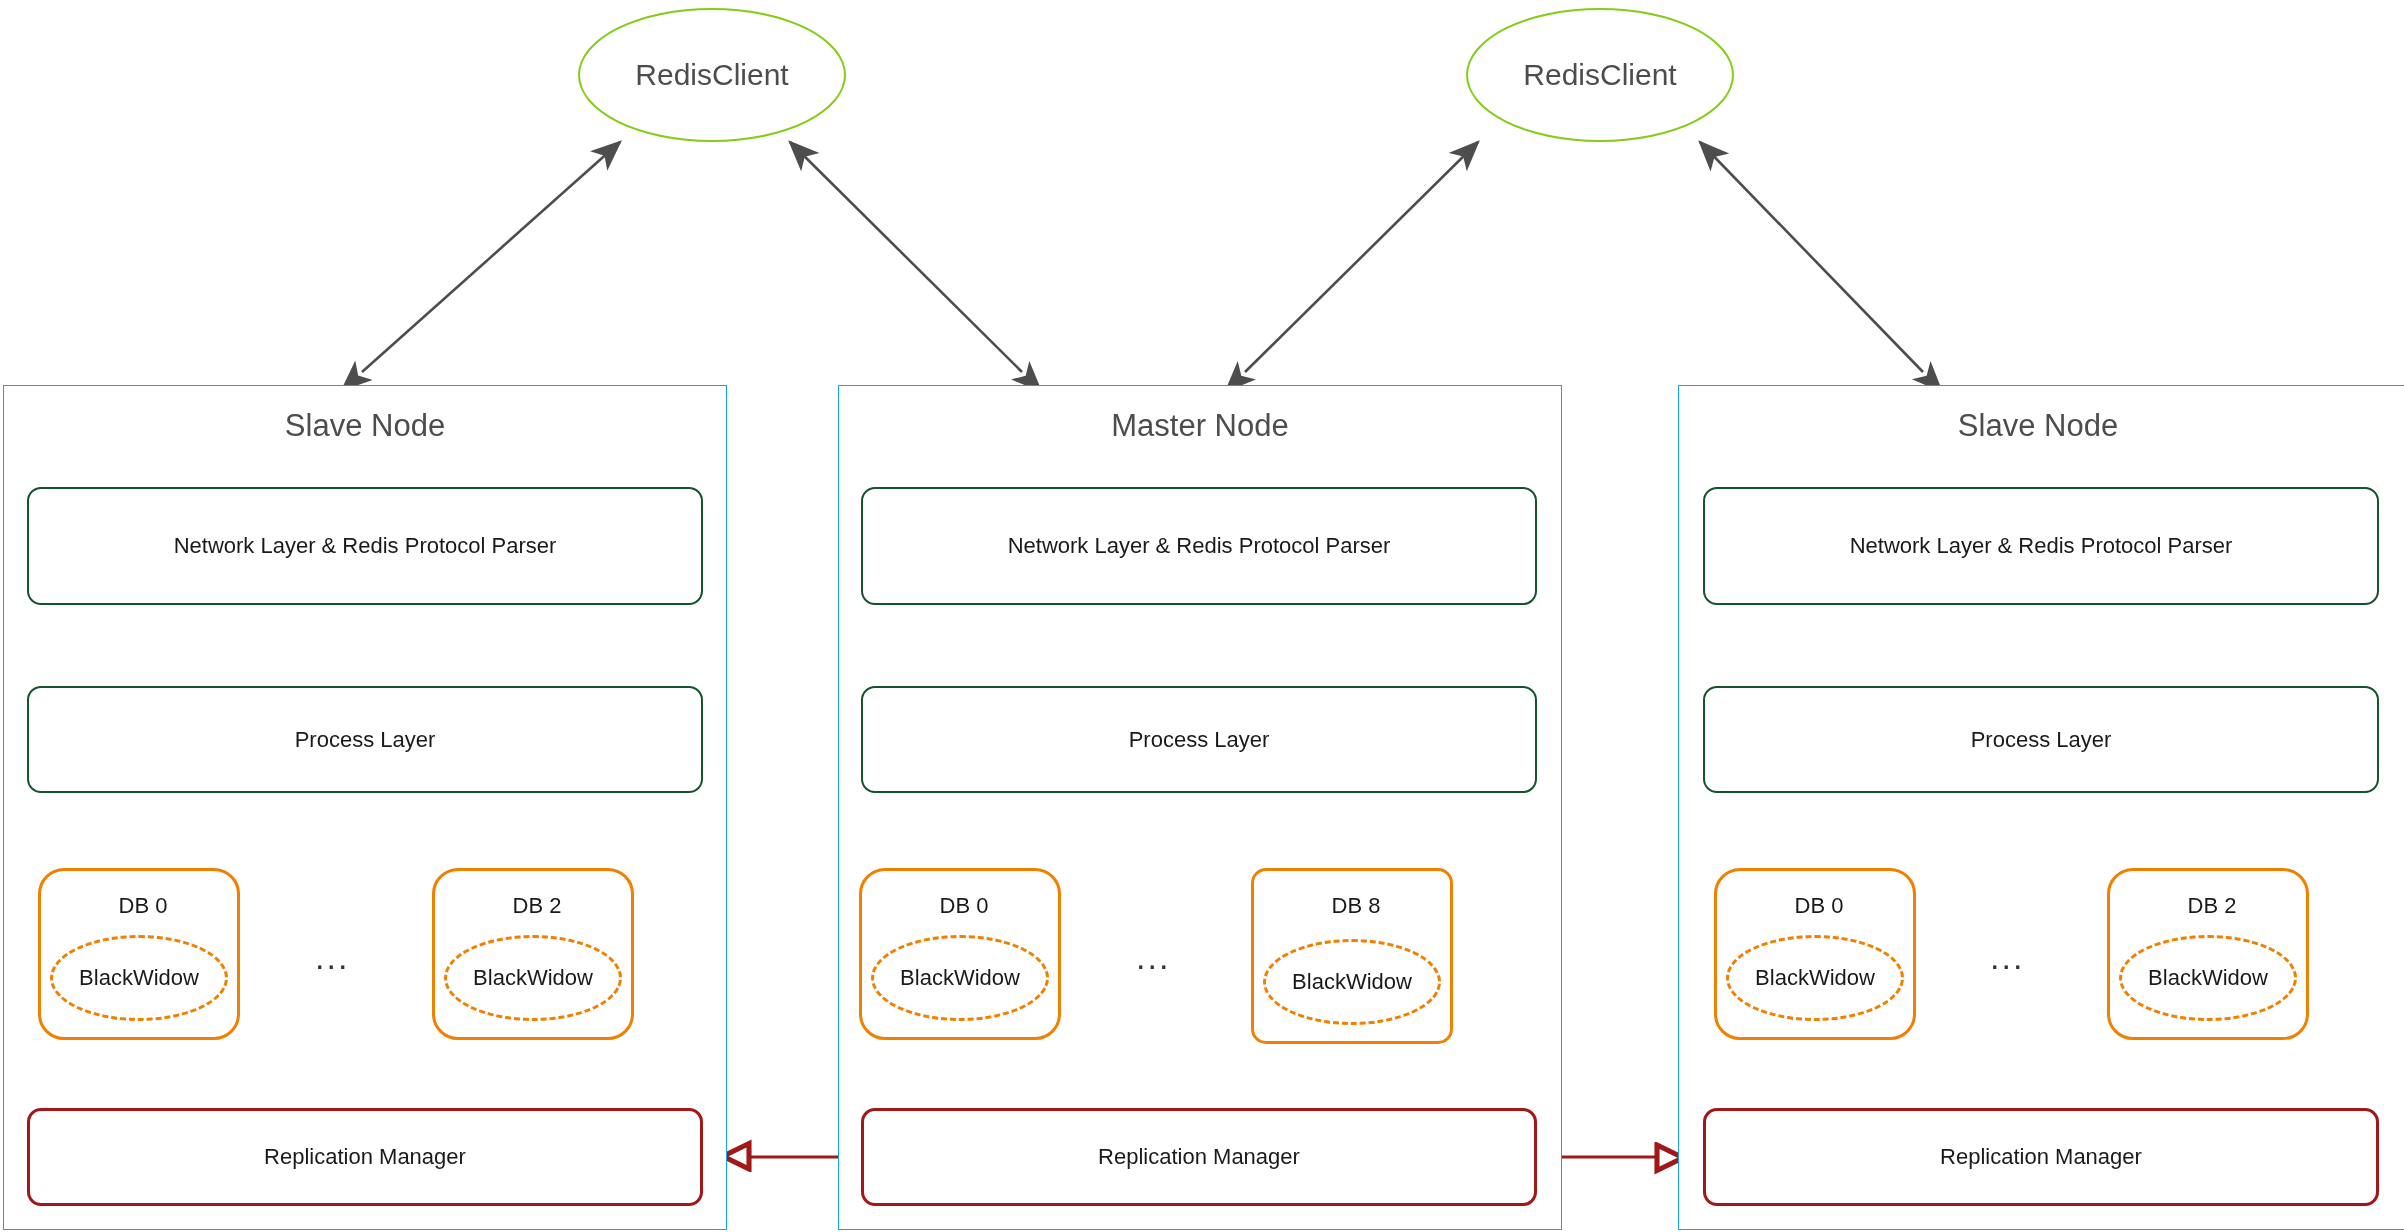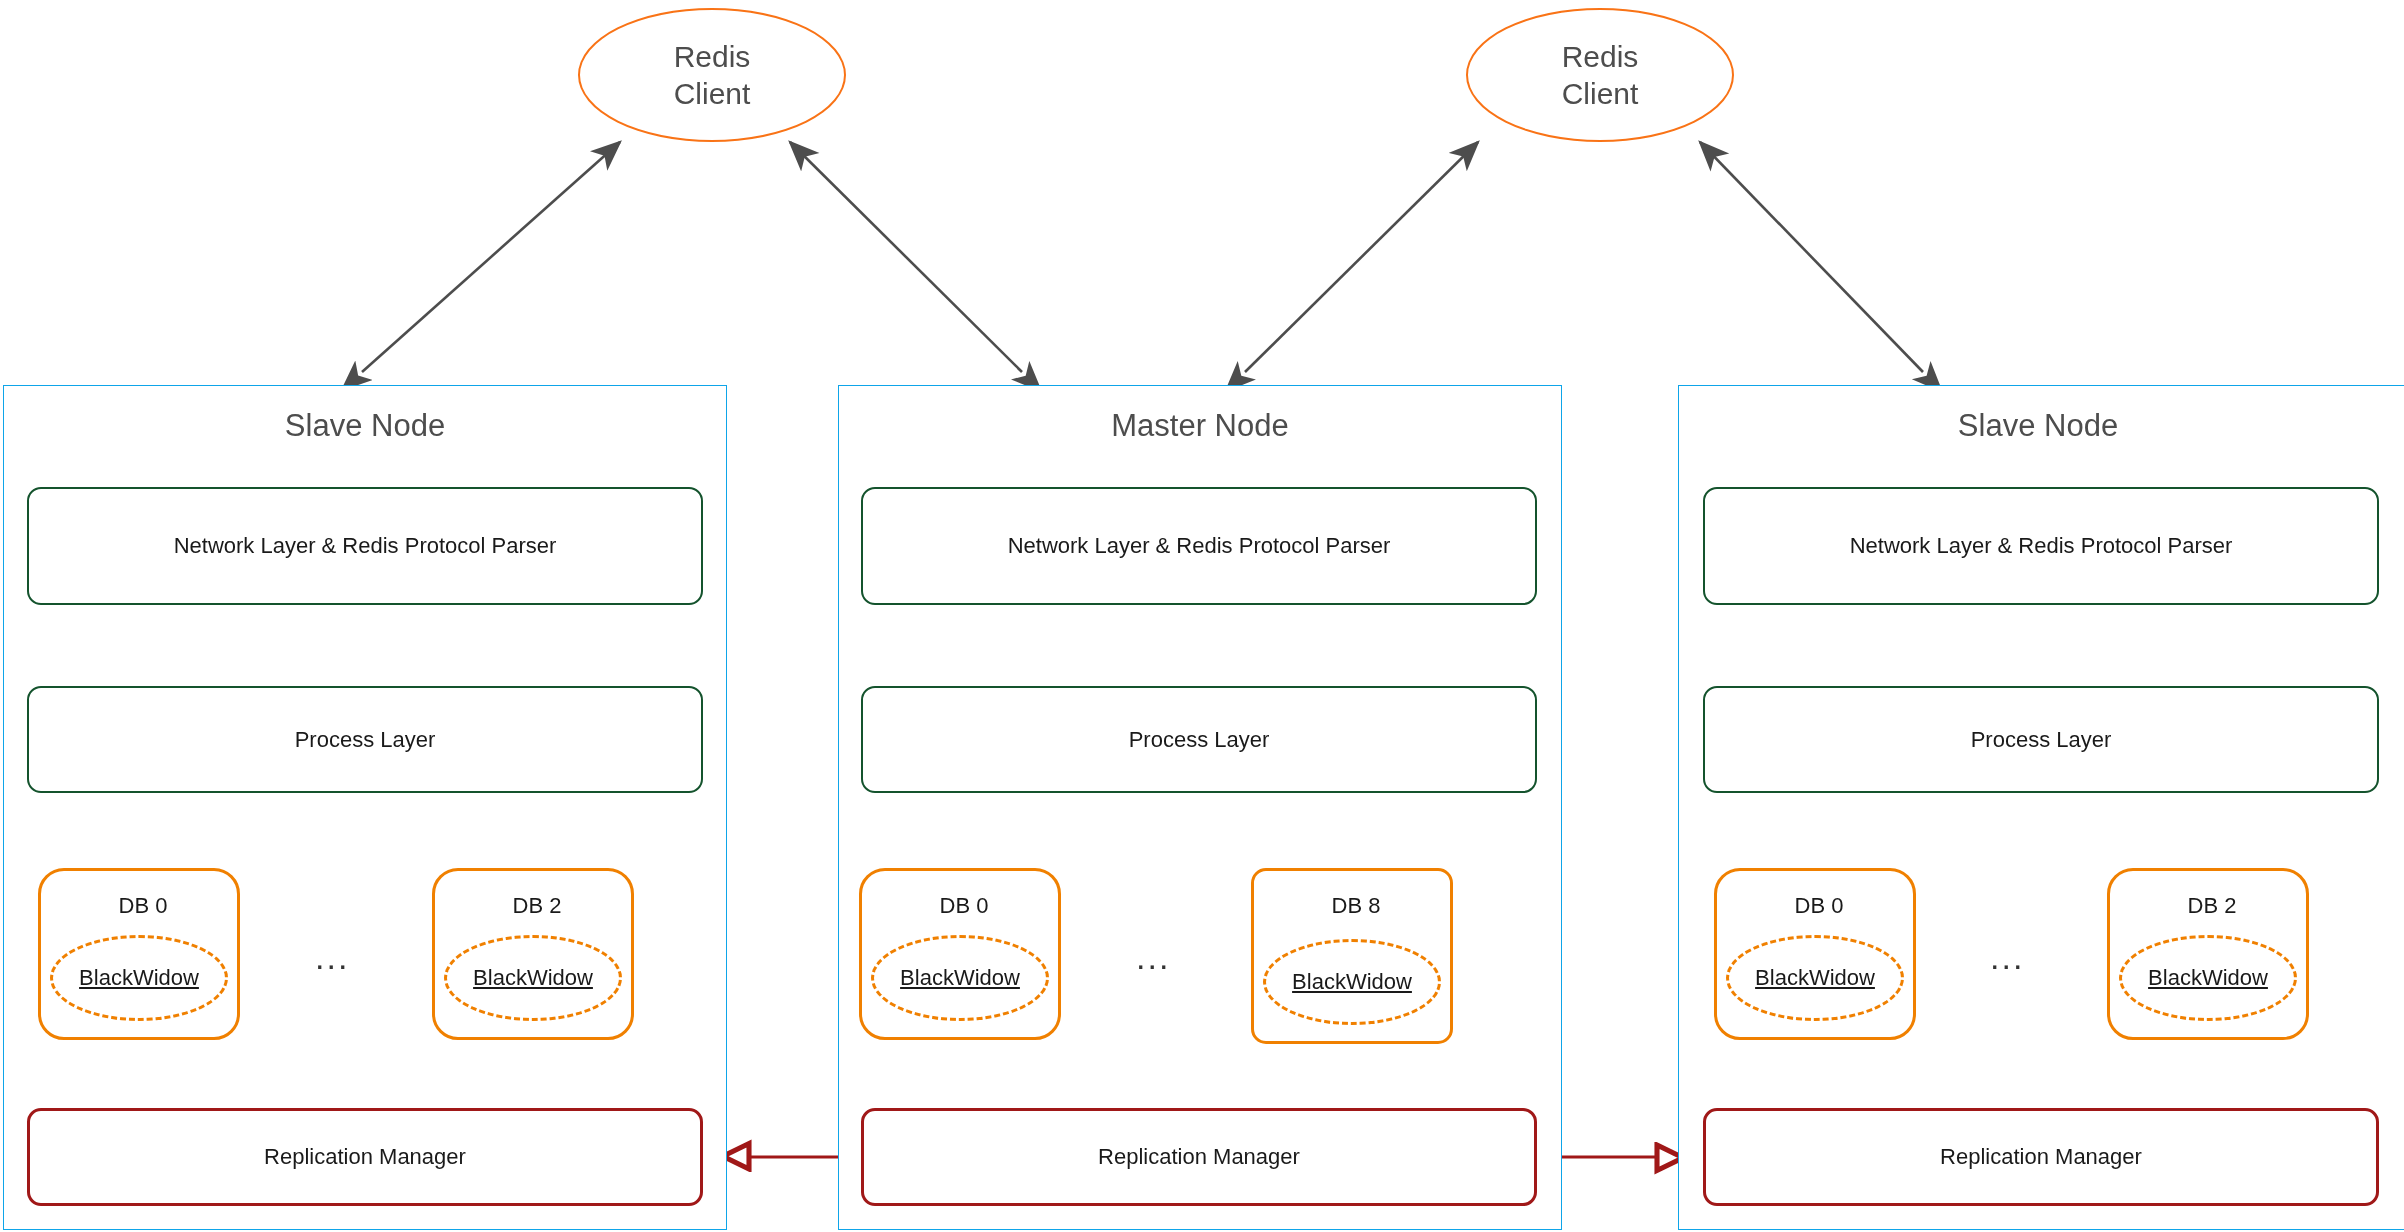--- a/index.html
+++ b/index.html
@@ -24,25 +24,25 @@
     left: 0;
     top: 0;
     width: 2404px;
     height: 1232px;
     pointer-events: none;
   }
 
   
   .client-ellipse {
     position: absolute;
-    border: 2px solid #f97316;
+    border: 2px solid #84cc16;
     border-radius: 50%;
     background: #ffffff;
     display: flex;
-    flex-direction: column;
+    flex-direction: row;
     align-items: center;
     justify-content: center;
     color: #4d4d4d;
     font-size: 30px;
     line-height: 1.25;
     text-align: center;
     box-sizing: border-box;
   }
 
   
@@ -100,21 +100,20 @@
     height: 86px;
     border: 3px dashed #f08000;
     border-radius: 50%;
     background: transparent;
     display: flex;
     align-items: center;
     justify-content: center;
     font-size: 22px;
     color: #1a1a1a;
     box-sizing: border-box;
-    text-decoration: underline;
   }
 
   .ellipsis-dots {
     position: absolute;
     font-size: 34px;
     color: #333333;
     letter-spacing: 2px;
     line-height: 1;
   }
 

